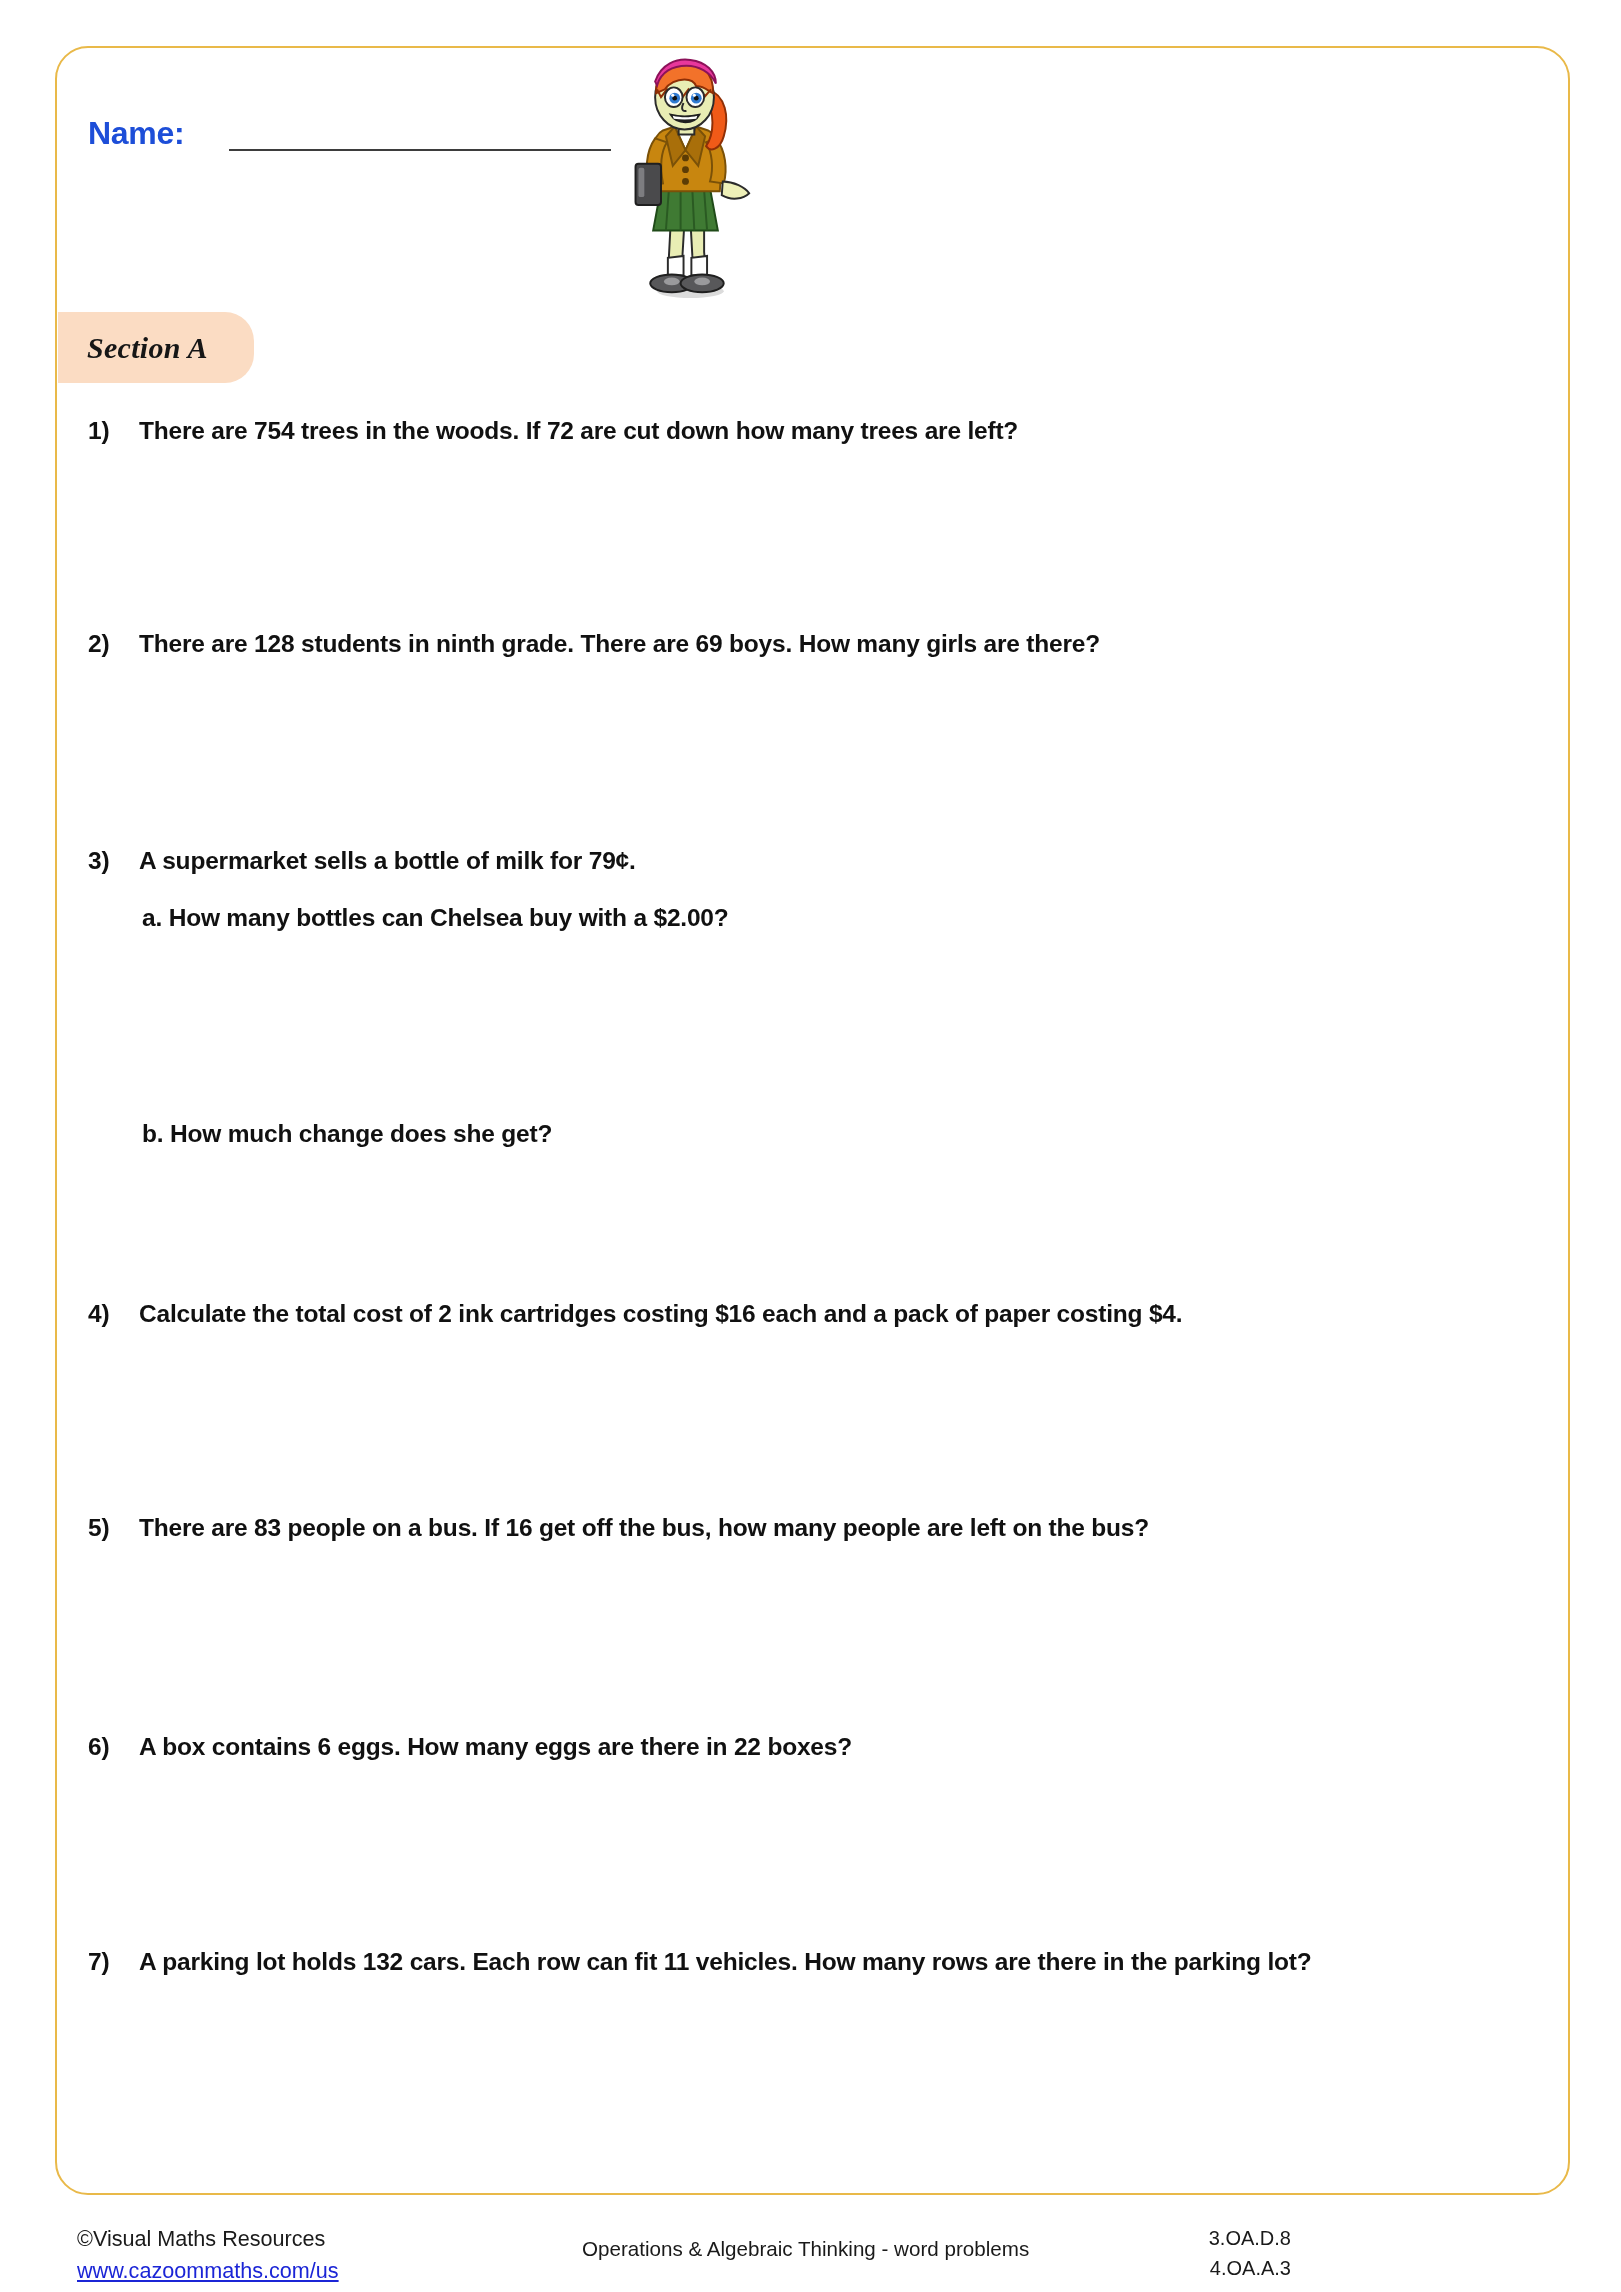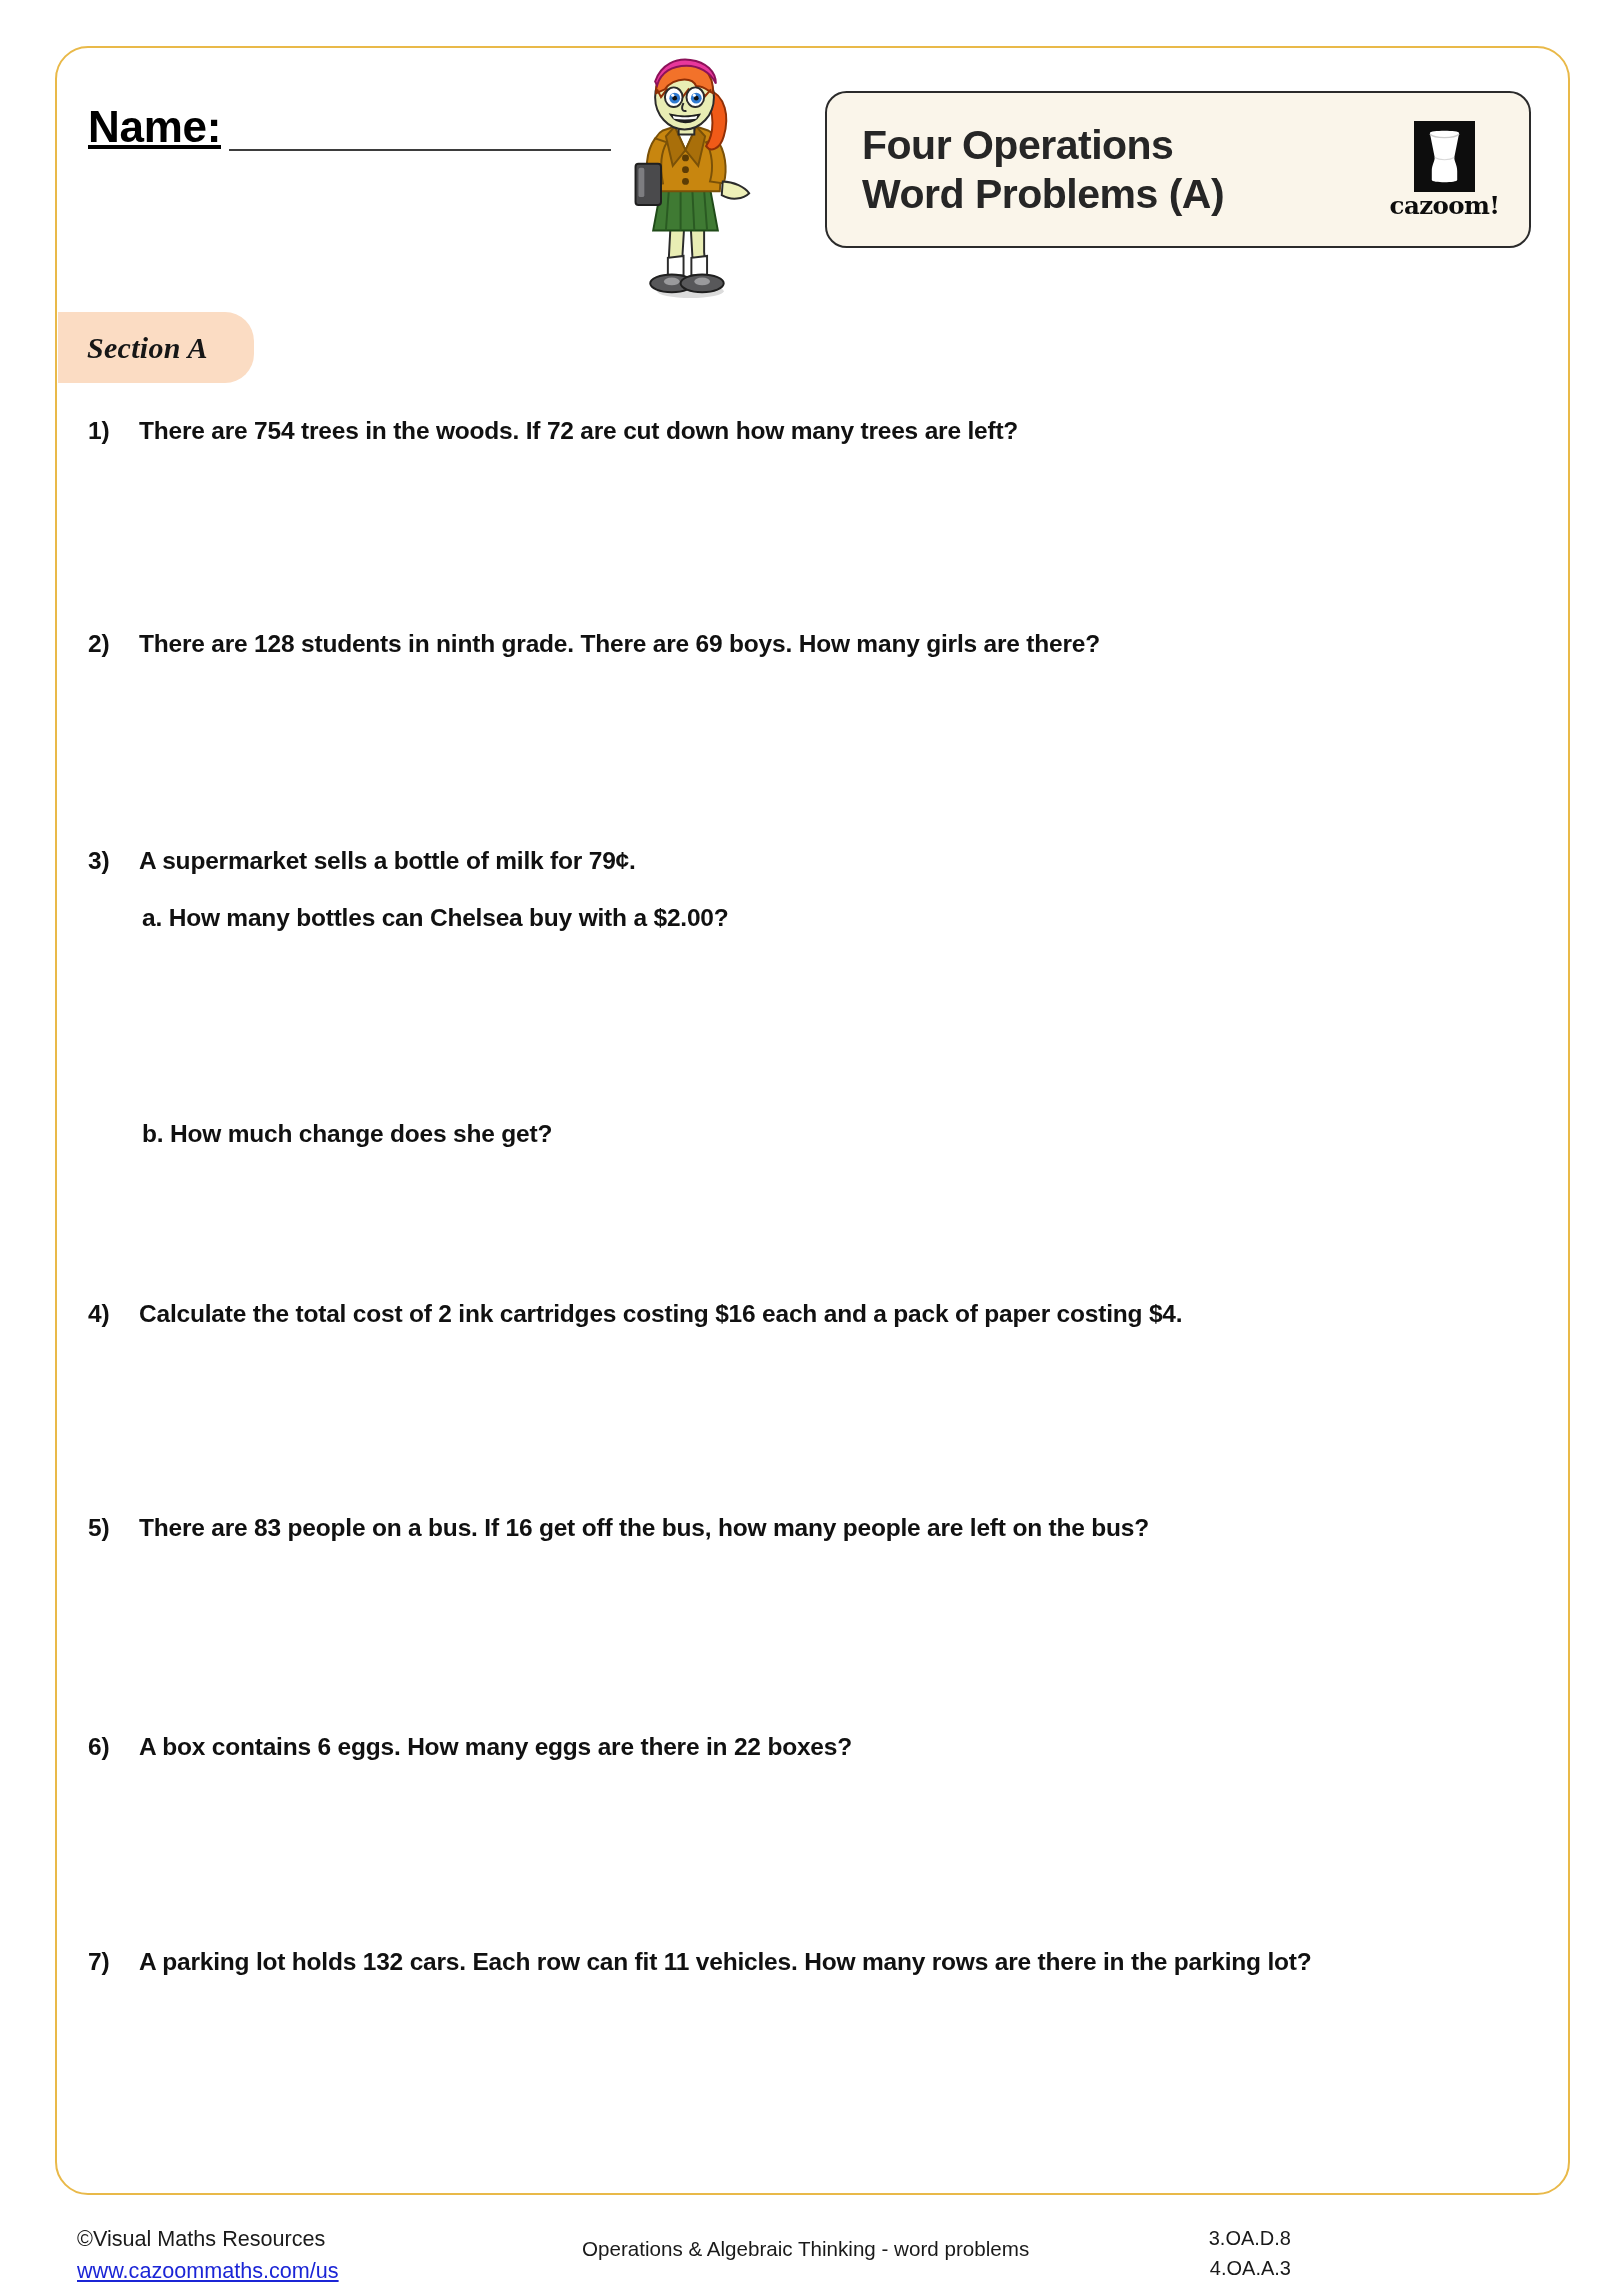--- a/index.html
+++ b/index.html
@@ -44,27 +44,26 @@
     width: 529px;
   }
 
   .field-row {
     display: flex;
     align-items: flex-end;
     height: 61px;
   }
 
   .field-label {
-    font-size: 44px;
-    font-weight: bold;
-    color: #000000;
+    font-size: 32px;
+    font-weight: bold;
+    color: #1d4ed8;
     width: 137px;
     letter-spacing: -0.3px;
     line-height: 1.1;
-    text-decoration: underline;
   }
 
   .field-line {
     flex: 1;
     border-bottom: 2.9px solid #3d3d3d;
     height: 37px;
     margin-left: 3.9px;
     margin-right: 5.9px;
   }
 
@@ -299,36 +298,20 @@
       <circle cx="86" cy="43" r="2.4" fill="#111"></circle>
       <circle cx="62" cy="40" r="1.6" fill="#fff"></circle>
       <circle cx="84" cy="40" r="1.6" fill="#fff"></circle>
 
       <path d="M73 48 C70 54 72 57 76 56" fill="none" stroke="#2b2b2b" stroke-width="2"></path>
       <path d="M60 60 C66 70 84 70 89 60 C80 62 68 62 60 60 Z" fill="#1f1f1f" stroke="#1f1f1f" stroke-width="2"></path>
       <path d="M62 61 C70 63 80 63 87 61 L86 64 C78 65 70 65 63 64 Z" fill="#ffffff"></path>
     </svg>
   </div>
 
-  <div class="title-box">
-    <div class="title-text">
-      <span class="line">Four Operations</span>
-      <span class="line">Word Problems (A)</span>
-    </div>
-    <div class="logo">
-      <div class="logo-mark">
-        <svg width="43" height="57" viewBox="0 0 44 58" xmlns="http://www.w3.org/2000/svg">
-          <path d="M7 5 C7 2 37 2 37 5 L32 30 C32 34 35 38 35 44 L35 53 C35 56 9 56 9 53 L9 44 C9 38 12 34 12 30 Z" fill="#ffffff"></path>
-          <path d="M7 6 C12 11 32 11 37 6" fill="none" stroke="#cccccc" stroke-width="1.3"></path>
-          <path d="M12 30 C17 33 27 33 32 30" fill="none" stroke="#d8d8d8" stroke-width="1.1"></path>
-        </svg>
-      </div>
-      <div class="logo-word">cazoom!</div>
-    </div>
-  </div>
 </div>
 
 <div class="section-tab">
   <span class="section-tab-label">Section A</span>
 </div>
 
 <div class="questions">
 
   <div class="q" style="left:33px; top:368px; width:1392px;">
     <div class="q-num">1)</div>

